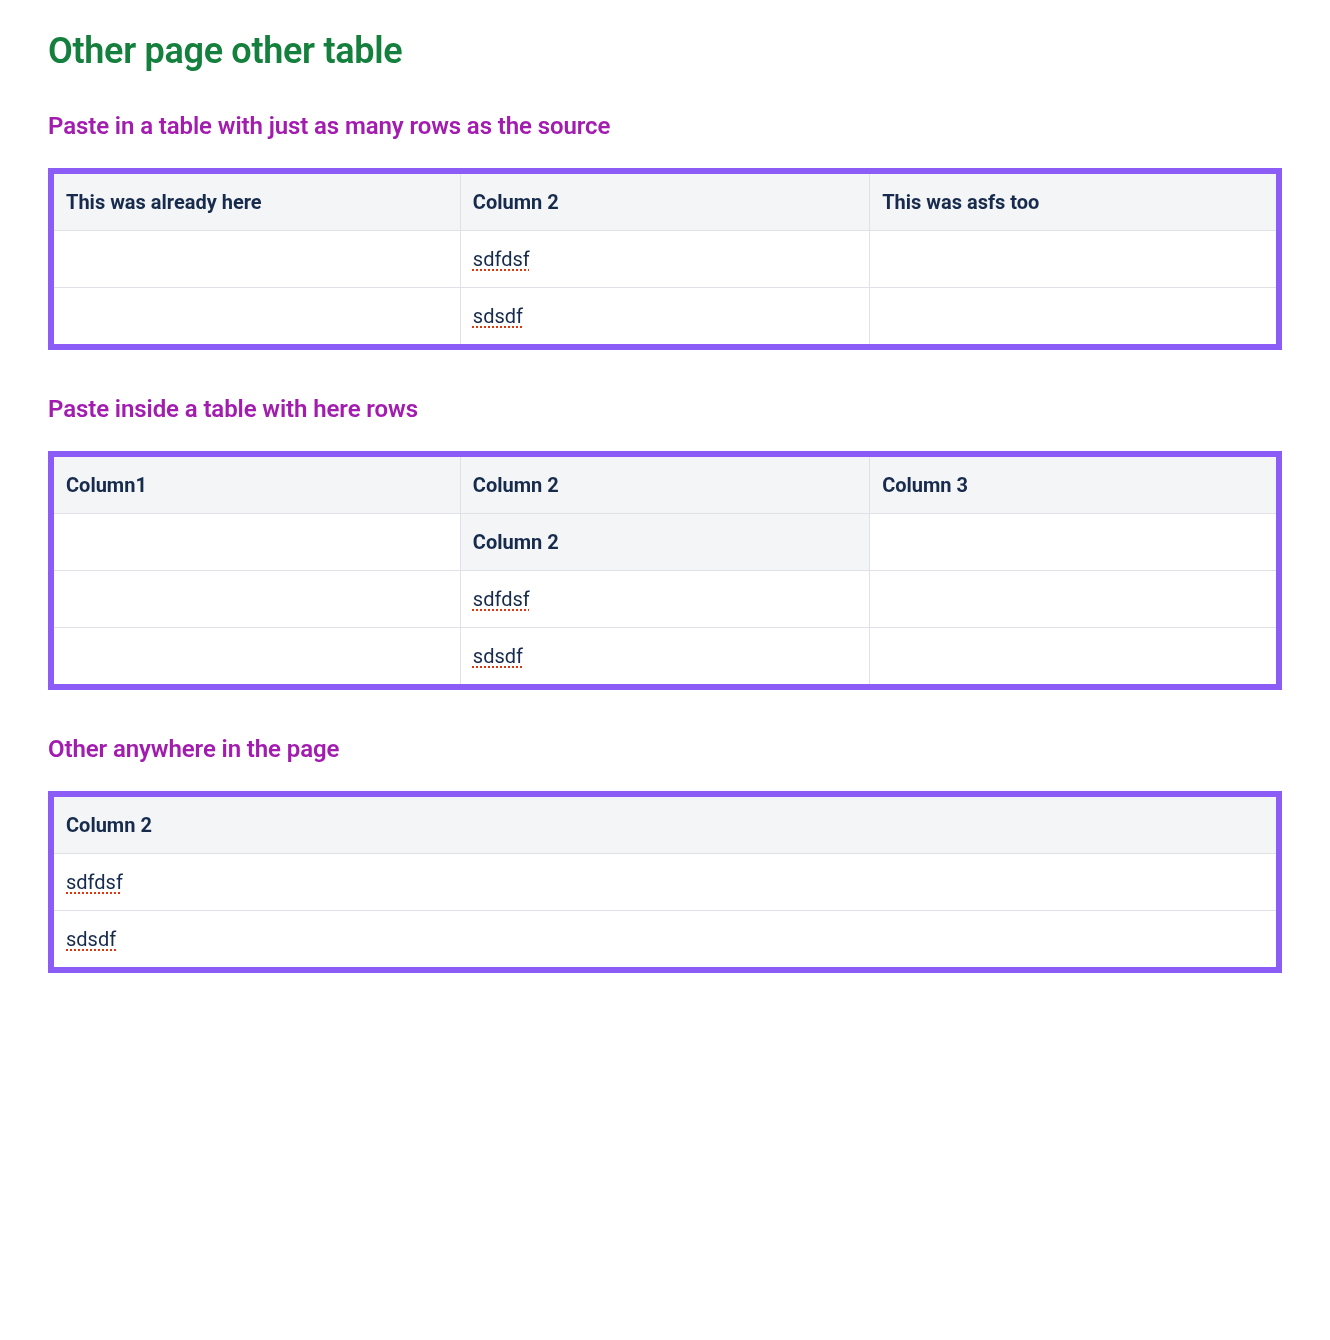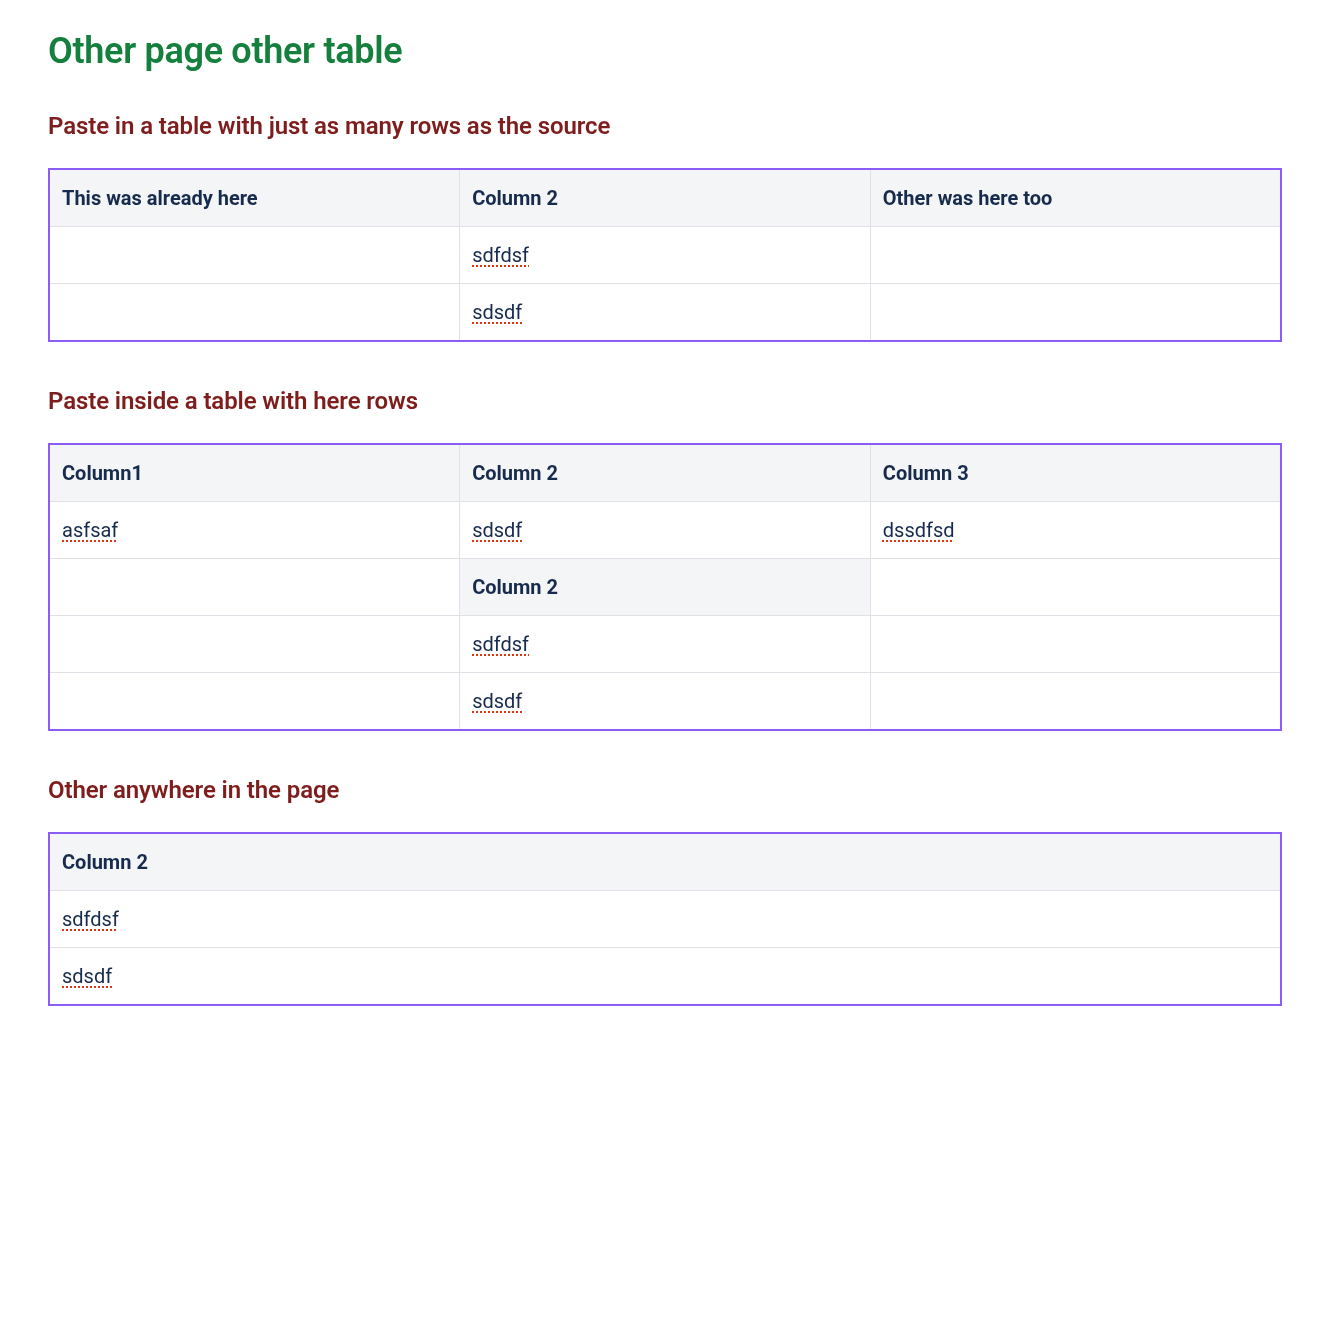--- a/index.html
+++ b/index.html
@@ -17,32 +17,32 @@
     h1 {
       font-size: 36px;
       font-weight: 600;
       color: #15803d;
       margin-bottom: 40px;
       letter-spacing: -0.3px;
     }
     h3 {
       font-size: 24px;
       font-weight: 600;
-      color: #7f1d1d;
+      color: #a21caf;
       margin-bottom: 28px;
       margin-top: 45px;
       letter-spacing: -0.1px;
     }
     h3:first-of-type {
       margin-top: 20px;
     }
     table {
       width: 100%;
       border-collapse: collapse;
-      border: 2px solid #8b5cf6;
+      border: 6px solid #8b5cf6;
       table-layout: fixed;
     }
     th, td {
       border: 1px solid #dfe1e6;
       padding: 14px 12px;
       font-size: 20px;
       line-height: 1.4;
       text-align: left;
       vertical-align: middle;
       height: 56px;
@@ -73,21 +73,21 @@
 <body>
 
 <h1>Other page other table</h1>
 
 <h3>Paste in a table with just as many rows as the source</h3>
 <table>
   <thead>
     <tr>
       <th>This was already here</th>
       <th>Column 2</th>
-      <th>Other was here too</th>
+      <th>This was asfs too</th>
     </tr>
   </thead>
   <tbody>
     <tr>
       <td></td>
       <td><span class="spellerr">sdfdsf</span></td>
       <td></td>
     </tr>
     <tr>
       <td></td>
@@ -100,25 +100,20 @@
 <h3>Paste inside a table with here rows</h3>
 <table>
   <thead>
     <tr>
       <th>Column1</th>
       <th>Column 2</th>
       <th>Column 3</th>
     </tr>
   </thead>
   <tbody>
-    <tr>
-      <td><span class="spellerr">asfsaf</span></td>
-      <td><span class="spellerr">sdsdf</span></td>
-      <td><span class="spellerr">dssdfsd</span></td>
-    </tr>
     <tr>
       <td></td>
       <td class="header-in-body">Column 2</td>
       <td></td>
     </tr>
     <tr>
       <td></td>
       <td><span class="spellerr">sdfdsf</span></td>
       <td></td>
     </tr>

